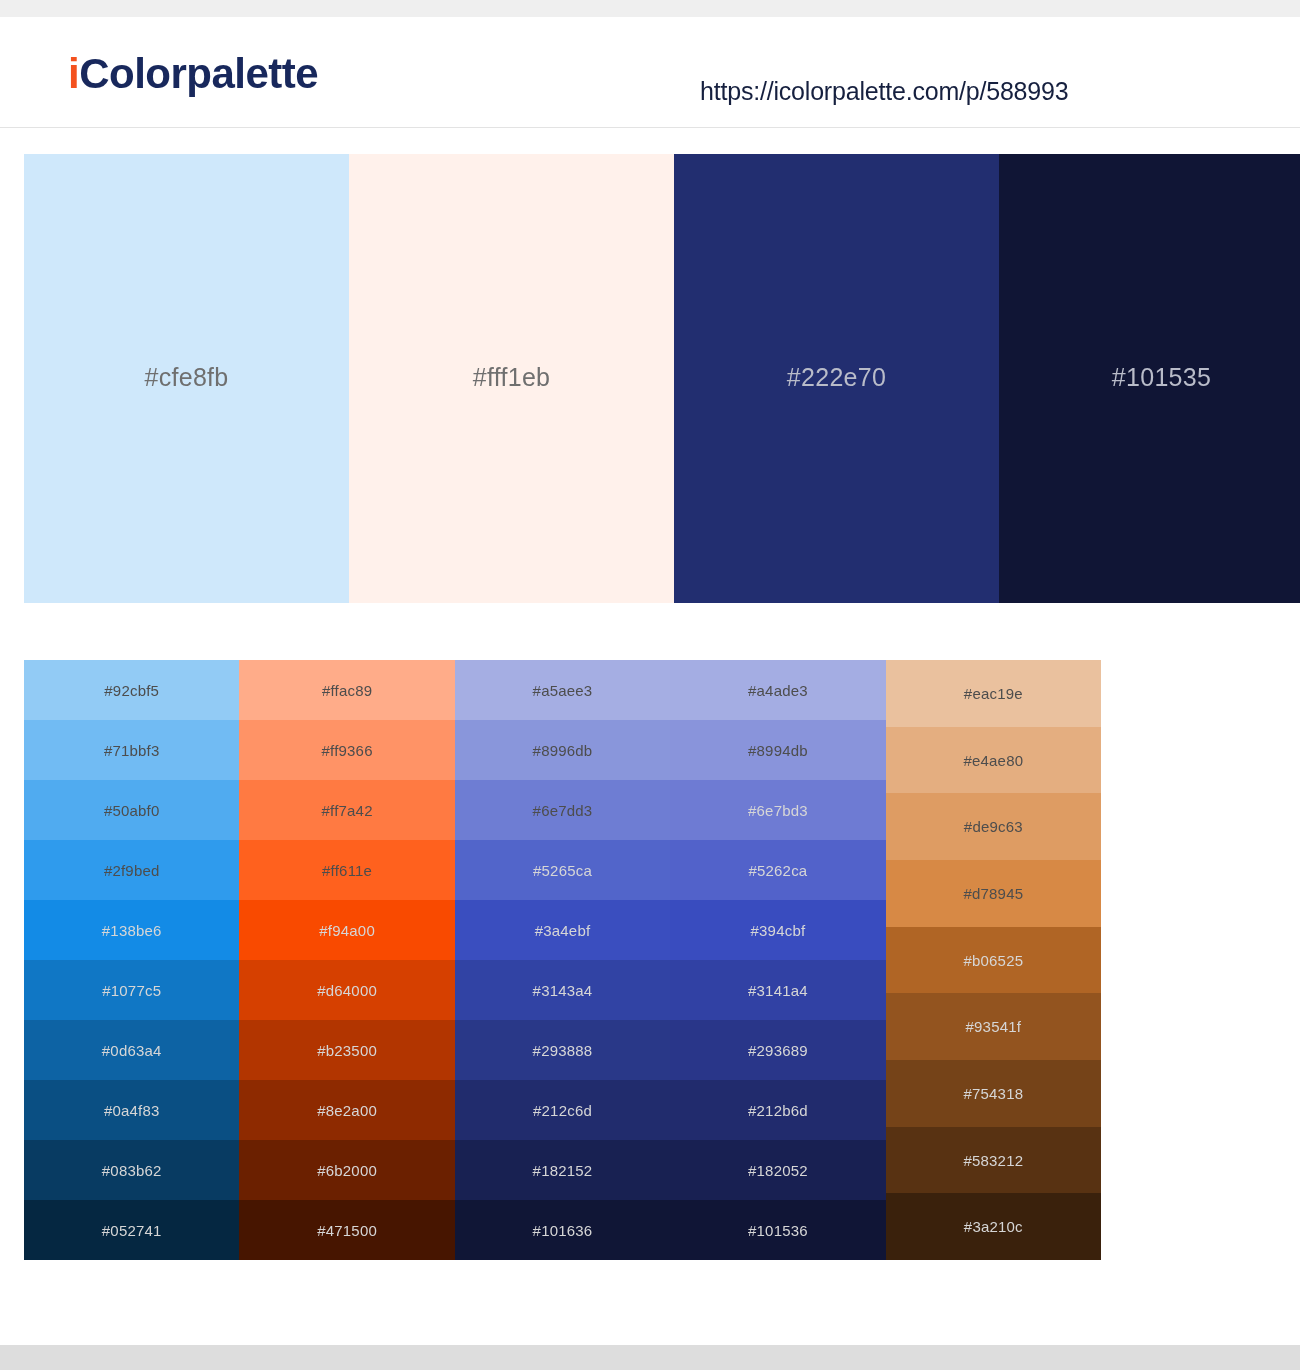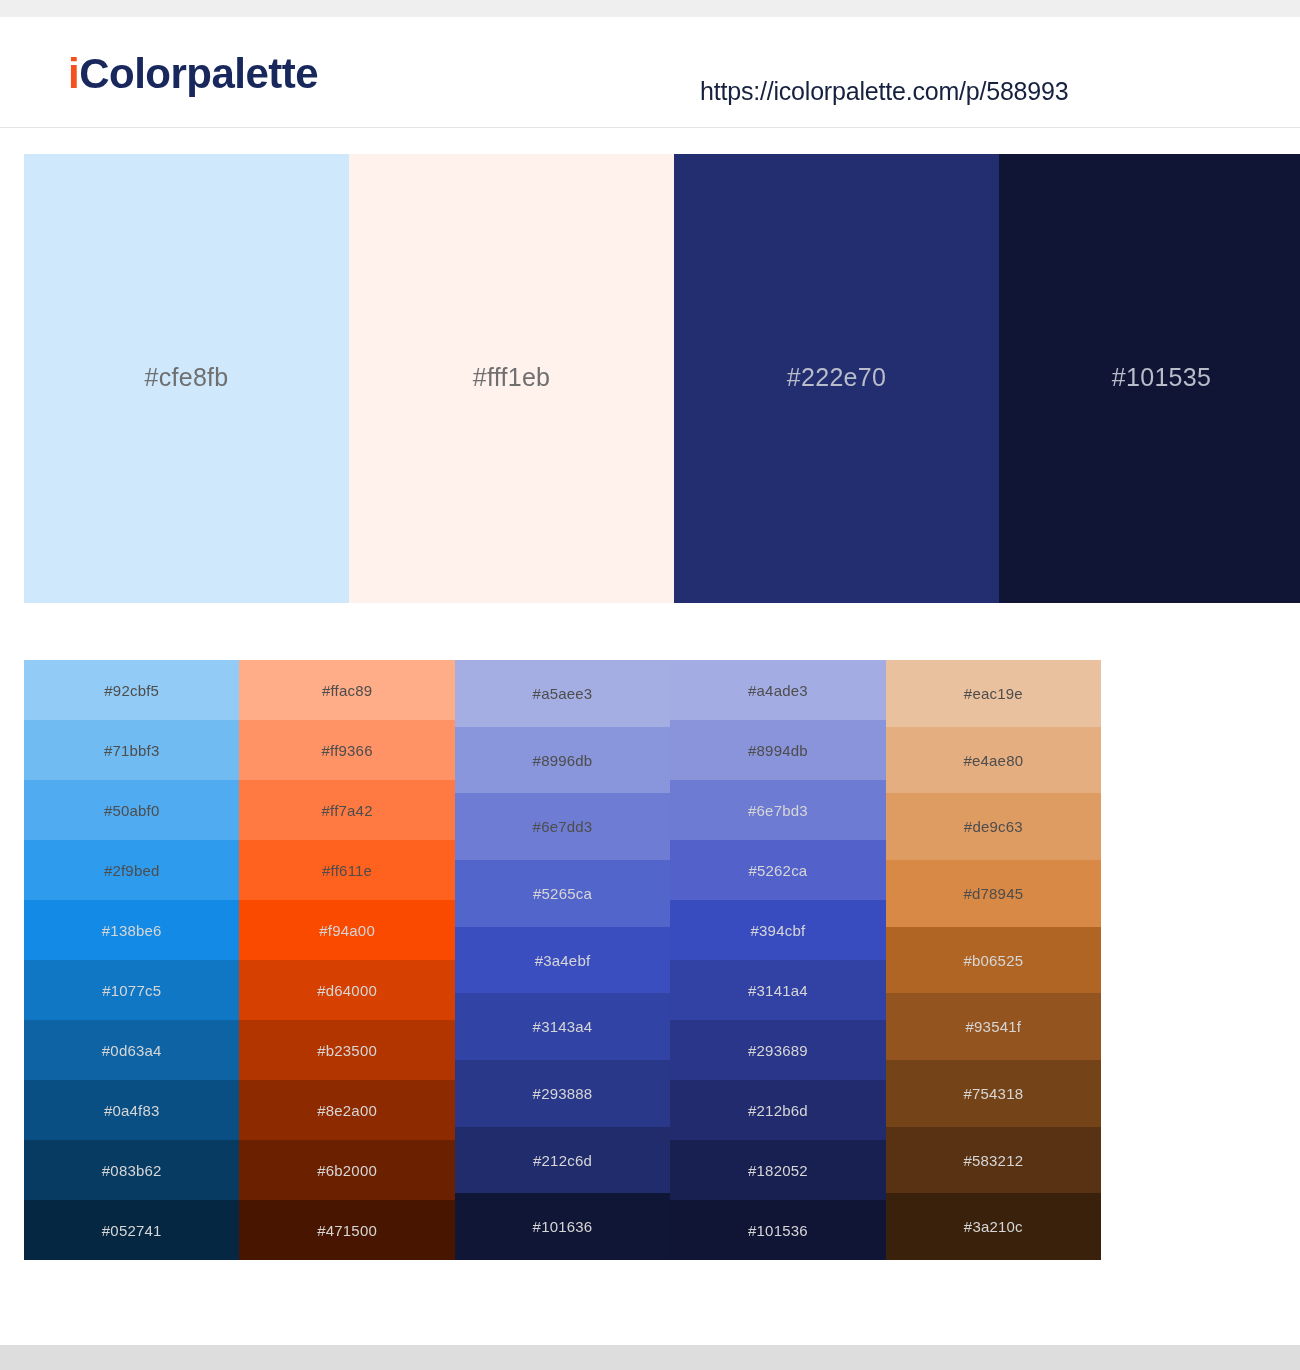--- a/index.html
+++ b/index.html
@@ -178,20 +178,21 @@
       </div>
       <div class="shade-col">
         <div class="shade-cell txt-dark" style="background: rgb(165, 174, 227);">#a5aee3</div>
         <div class="shade-cell txt-dark" style="background: rgb(137, 150, 219);">#8996db</div>
         <div class="shade-cell txt-dark" style="background: rgb(110, 125, 211);">#6e7dd3</div>
         <div class="shade-cell txt-light" style="background: rgb(82, 101, 202);">#5265ca</div>
         <div class="shade-cell txt-light" style="background: rgb(58, 78, 191);">#3a4ebf</div>
         <div class="shade-cell txt-light" style="background: rgb(49, 67, 164);">#3143a4</div>
         <div class="shade-cell txt-light" style="background: rgb(41, 56, 136);">#293888</div>
         <div class="shade-cell txt-light" style="background: rgb(33, 44, 109);">#212c6d</div>
+        <div class="shade-cell txt-light" style="background: rgb(24, 33, 82);">#182152</div>
         <div class="shade-cell txt-light" style="background: rgb(16, 22, 54);">#101636</div>
       </div>
       <div class="shade-col">
         <div class="shade-cell txt-dark" style="background: rgb(164, 173, 227);">#a4ade3</div>
         <div class="shade-cell txt-dark" style="background: rgb(137, 148, 219);">#8994db</div>
         <div class="shade-cell txt-light" style="background: rgb(110, 123, 211);">#6e7bd3</div>
         <div class="shade-cell txt-light" style="background: rgb(82, 98, 202);">#5262ca</div>
         <div class="shade-cell txt-light" style="background: rgb(57, 76, 191);">#394cbf</div>
         <div class="shade-cell txt-light" style="background: rgb(49, 65, 164);">#3141a4</div>
         <div class="shade-cell txt-light" style="background: rgb(41, 54, 137);">#293689</div>

